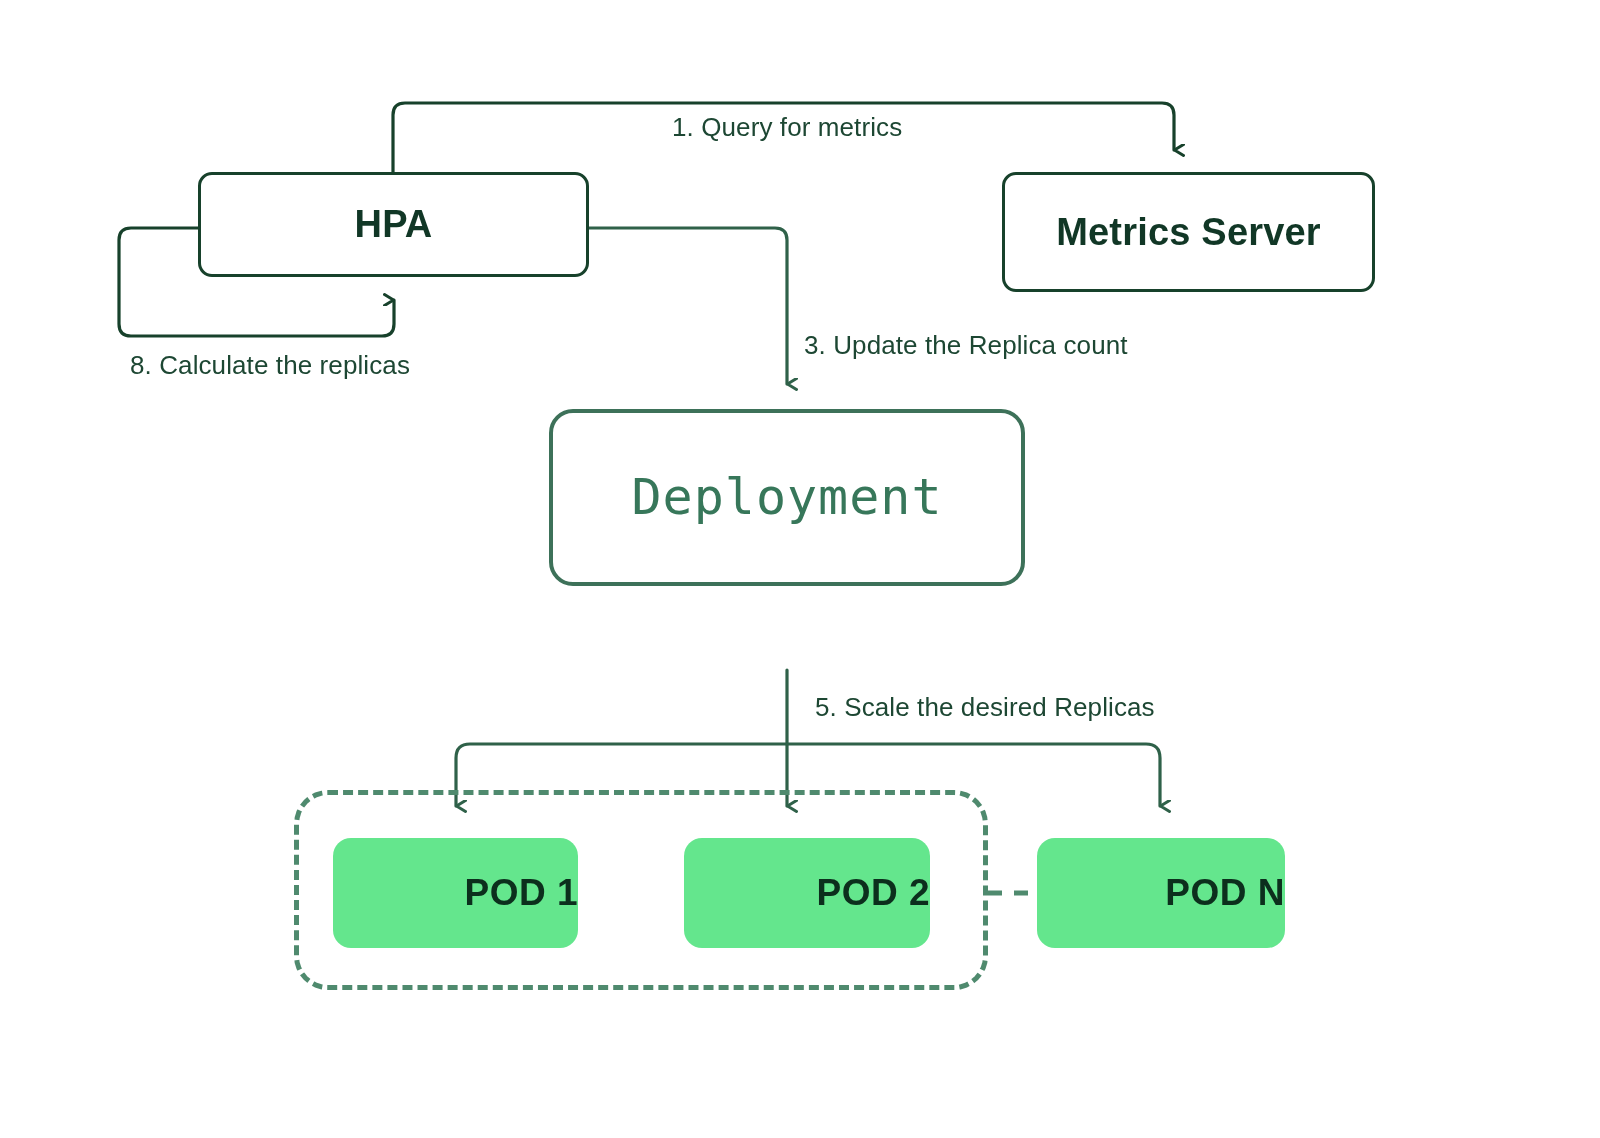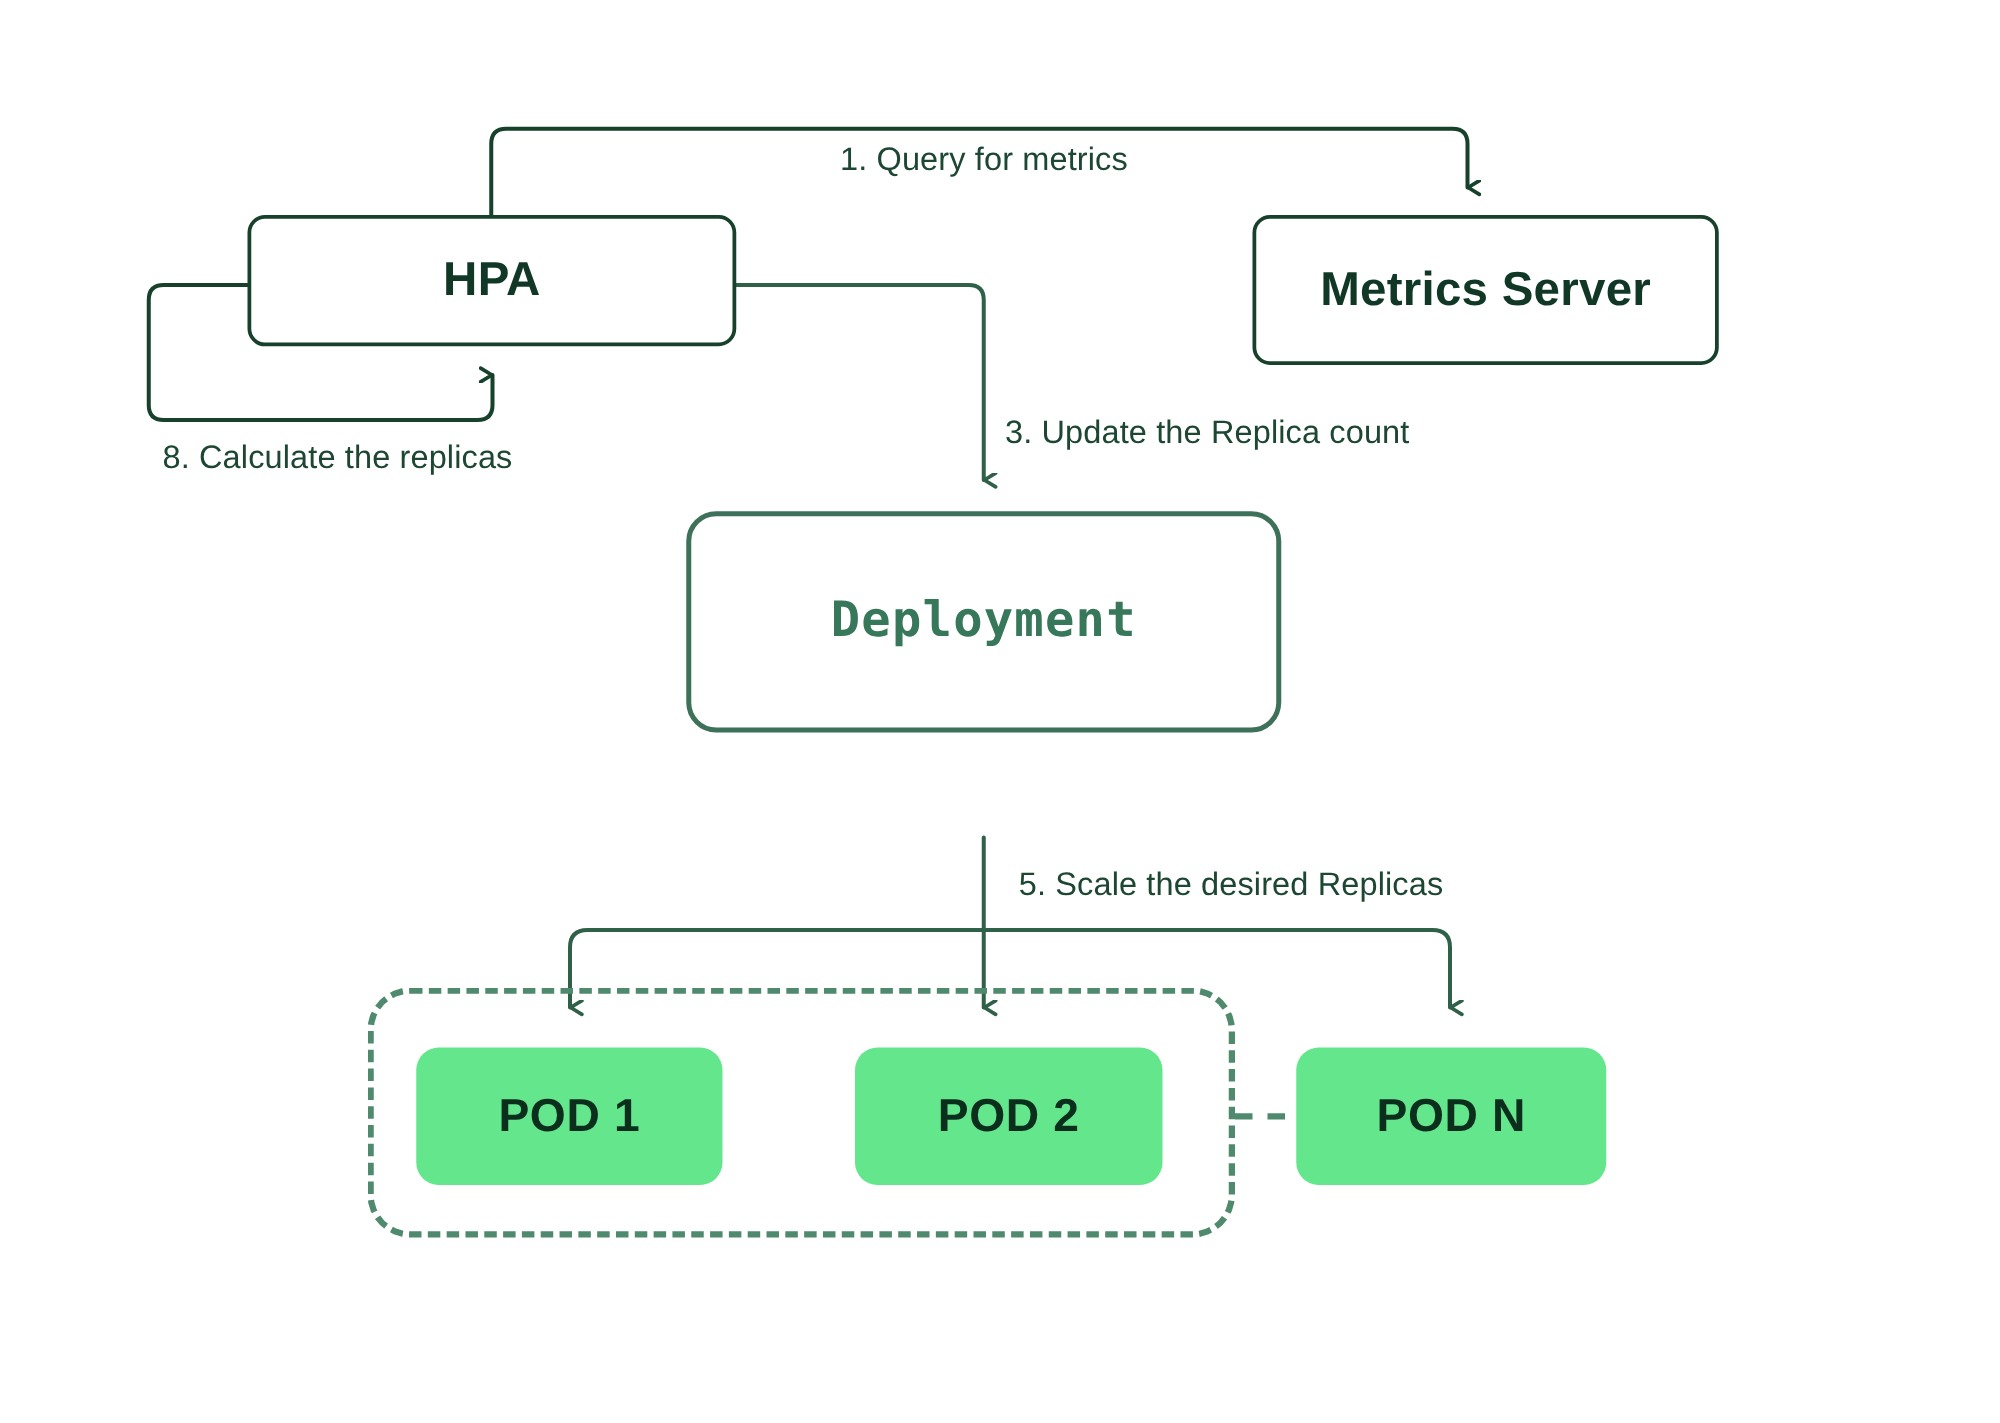--- a/index.html
+++ b/index.html
@@ -55,22 +55,22 @@
   #metrics-server-node { left: 1002px; top: 172px; width: 373px; height: 120px; }
 
   #deployment-node {
     left: 549px; top: 409px; width: 476px; height: 177px;
     background: #ffffff;
     border: 4px solid #3d7159;
     border-radius: 24px;
   }
   #deployment-node .node-label {
     font-family: "DejaVu Sans Mono", monospace;
-    font-weight: bold;
-    font-size: 39px;
+    font-weight: normal;
+    font-size: 50px;
     color: #37775a;
     letter-spacing: 1px;
     position: relative;
     top: -1px;
     text-align: right;
   }
 
   #replicaset-node {
     left: 589px; top: 566px; width: 389px; height: 104px;
     border-radius: 22px;
@@ -94,21 +94,21 @@
     background: transparent;
   }
 
   .pod {
     position: absolute;
     box-sizing: border-box;
     background: #64e68d;
     border-radius: 18px;
     display: flex;
     align-items: center;
-    justify-content: center;
+    justify-content: flex-end;
   }
   .pod .node-label {
     font-family: "Liberation Sans", sans-serif;
     font-weight: bold;
     font-size: 37px;
     color: #0c2f1d;
     letter-spacing: 0.5px;
   }
   #pod-1 { left: 333px; top: 838px; width: 245px; height: 110px; }
   #pod-2 { left: 684px; top: 838px; width: 246px; height: 110px; }

